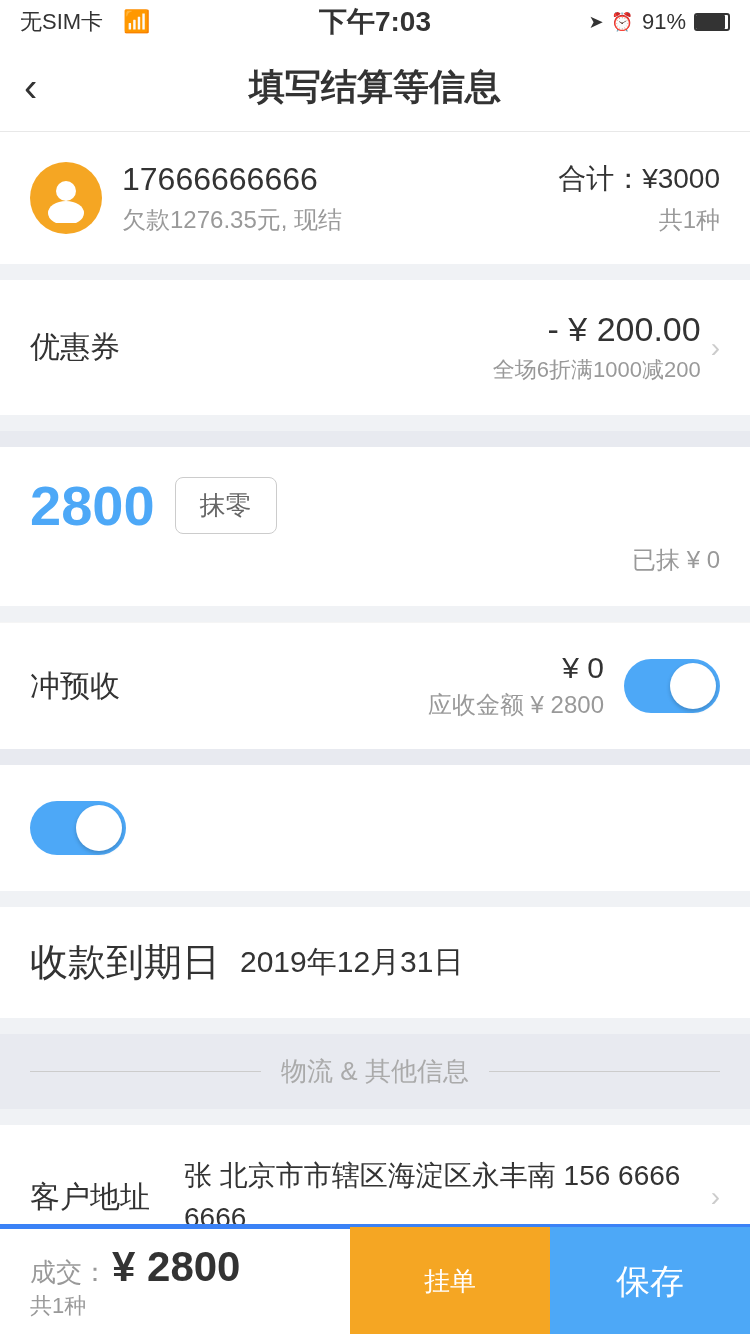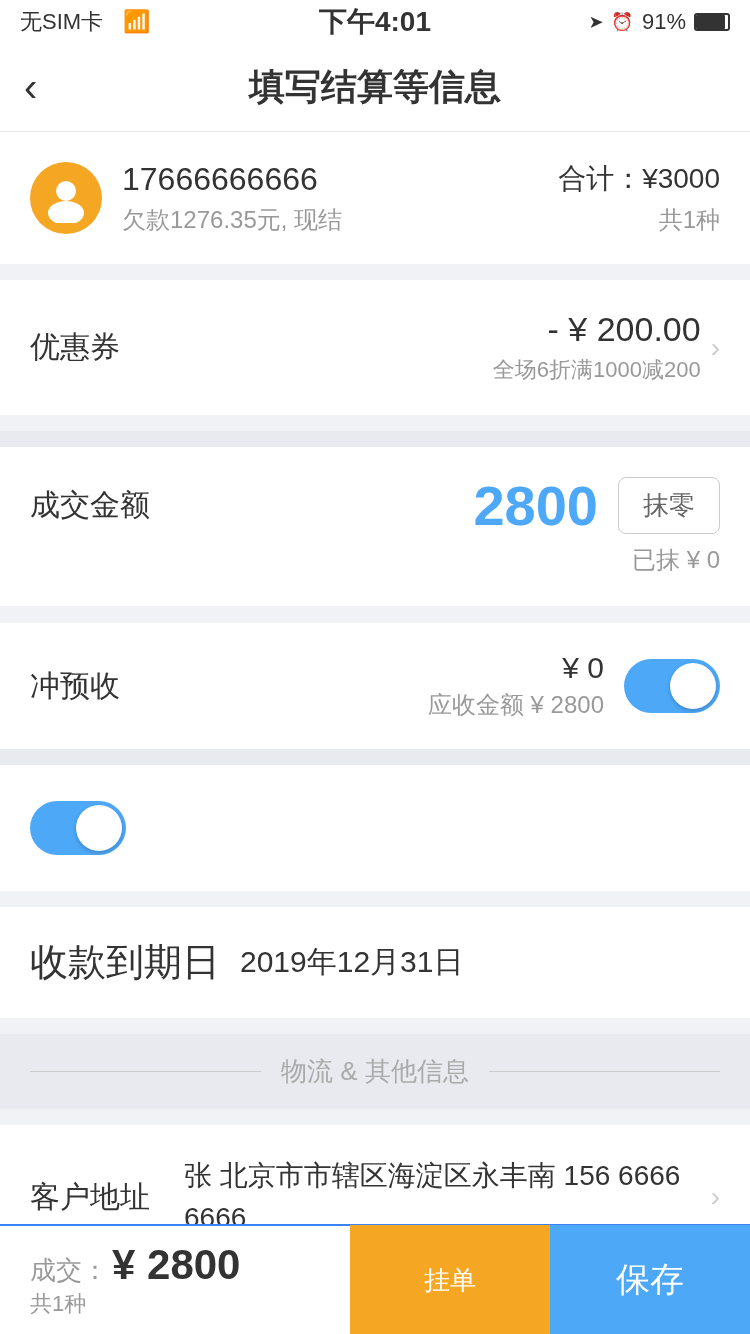--- a/index.html
+++ b/index.html
@@ -347,21 +347,21 @@
     
     .bottom-bar {
       position: fixed;
       bottom: 0;
       left: 0;
       width: 750px;
       height: 110px;
       display: flex;
       align-items: center;
       background: #fff;
-      border-top: 2px solid #3b82f6;
+      border-top: 5px solid #3b82f6;
     }
     .bottom-summary {
       flex: 1;
       padding: 0 30px;
     }
     .bottom-deal-label {
       font-size: 26px;
       color: #999;
     }
     .bottom-deal-amount {
@@ -407,21 +407,21 @@
     }
   </style>
 </head>
 <body>
 
 <div class="status-bar">
   <div class="status-left">
     <span>无SIM卡</span>
     <span>📶</span>
   </div>
-  <div class="status-center">下午4:01</div>
+  <div class="status-center">下午7:03</div>
   <div class="status-right">
     <span style="font-size:18px;">➤</span>
     <span style="font-size:18px;">⏰</span>
     <span>91%</span>
     <span style="display:inline-block;width:36px;height:18px;border:2px solid #333;border-radius:3px;position:relative;">
       <span style="display:block;width:90%;height:100%;background:#333;position:absolute;left:0;top:0;border-radius:1px;"></span>
     </span>
   </div>
 </div>
 
@@ -461,21 +461,20 @@
         </div>
         <div class="chevron-right">›</div>
       </div>
     </div>
   </div>
 
   <div class="divider-section"></div>
 
   <div class="deal-section">
     <div class="deal-row">
-      <div class="deal-label">成交金额</div>
       <div class="deal-right">
         <div class="deal-amount-big">2800</div>
         <button class="fuzero-btn">抹零</button>
       </div>
     </div>
     <div class="deal-sub">已抹  ¥ 0</div>
   </div>
 
   <div class="prepay-row">
     <div class="prepay-label">冲预收</div>

